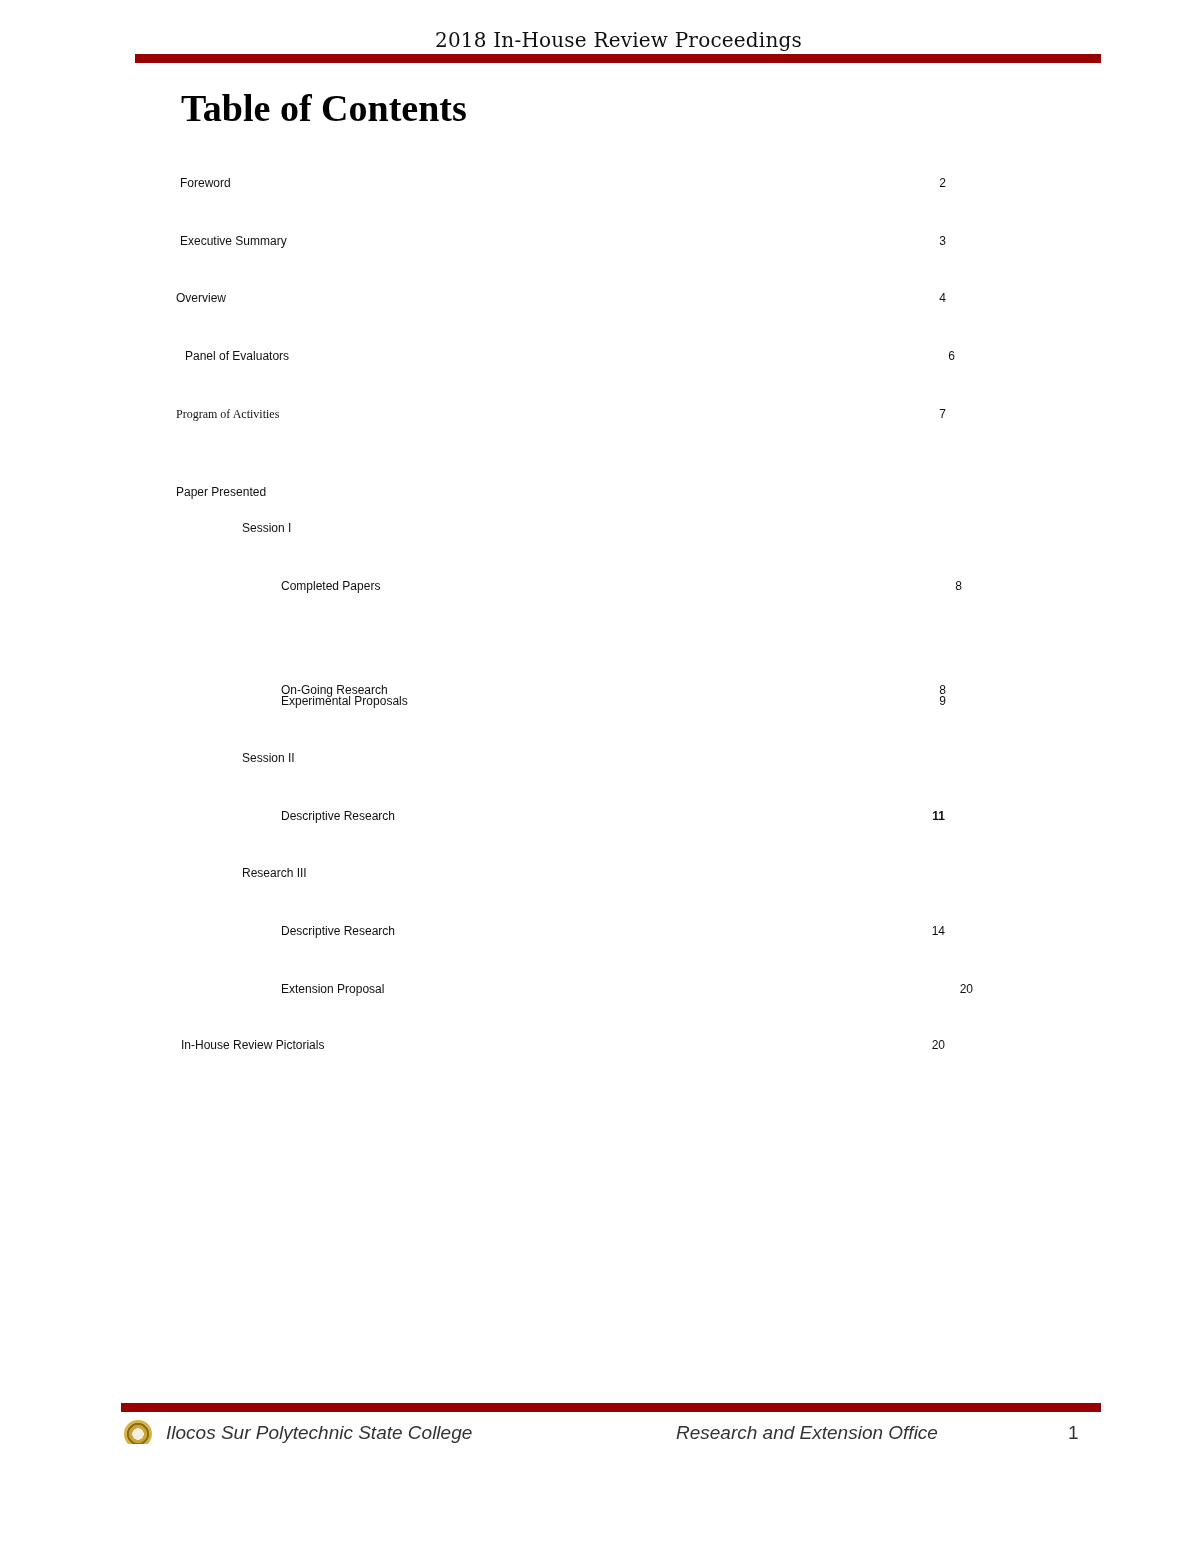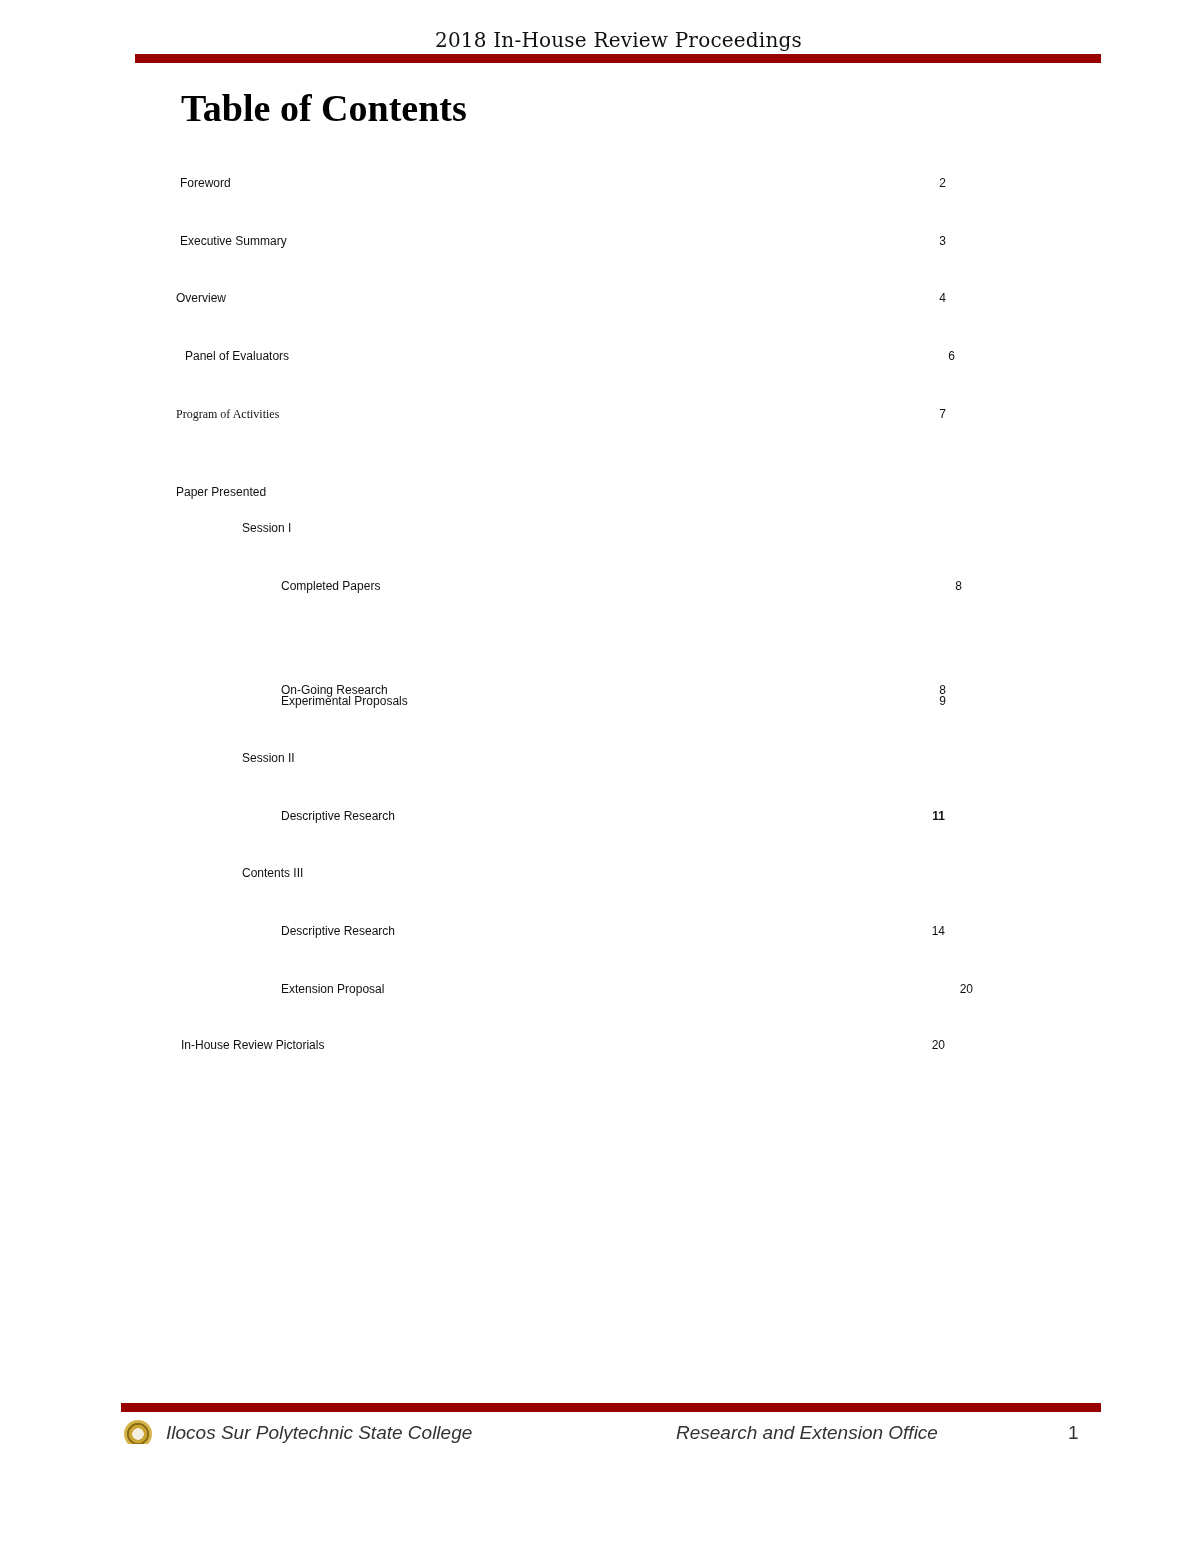--- a/index.html
+++ b/index.html
@@ -66,21 +66,21 @@
   <span class="page">9</span>
 </div>
 <div class="toc-entry" style="top:751px;">
   <span class="label" style="left:242px;">Session II</span>
 </div>
 <div class="toc-entry" style="top:809px;">
   <span class="label" style="left:281px;">Descriptive Research</span>
   <span class="page bold" style="right:255px;">11</span>
 </div>
 <div class="toc-entry" style="top:866px;">
-  <span class="label" style="left:242px;">Contents III</span>
+  <span class="label" style="left:242px;">Research III</span>
 </div>
 <div class="toc-entry" style="top:924px;">
   <span class="label" style="left:281px;">Descriptive Research</span>
   <span class="page" style="right:255px;">14</span>
 </div>
 <div class="toc-entry" style="top:982px;padding-left:28px;">
   <span class="label" style="left:281px;">Extension Proposal</span>
   <span class="page" style="right:255px;">20</span>
 </div>
 <div class="toc-entry" style="top:1038px;">

